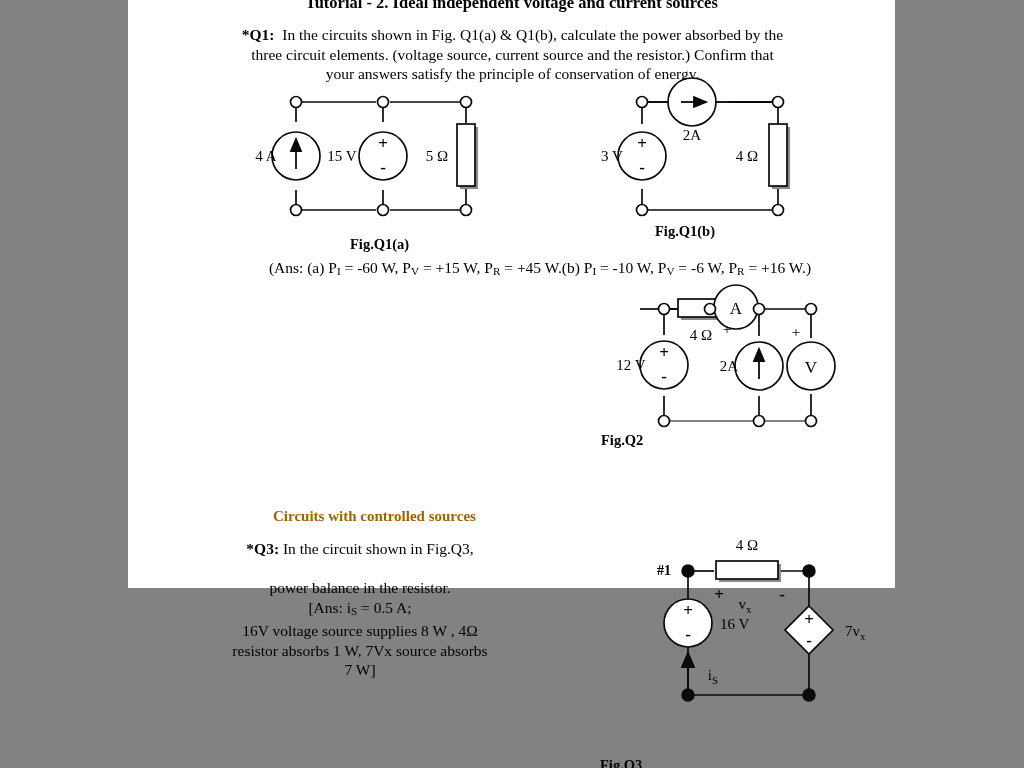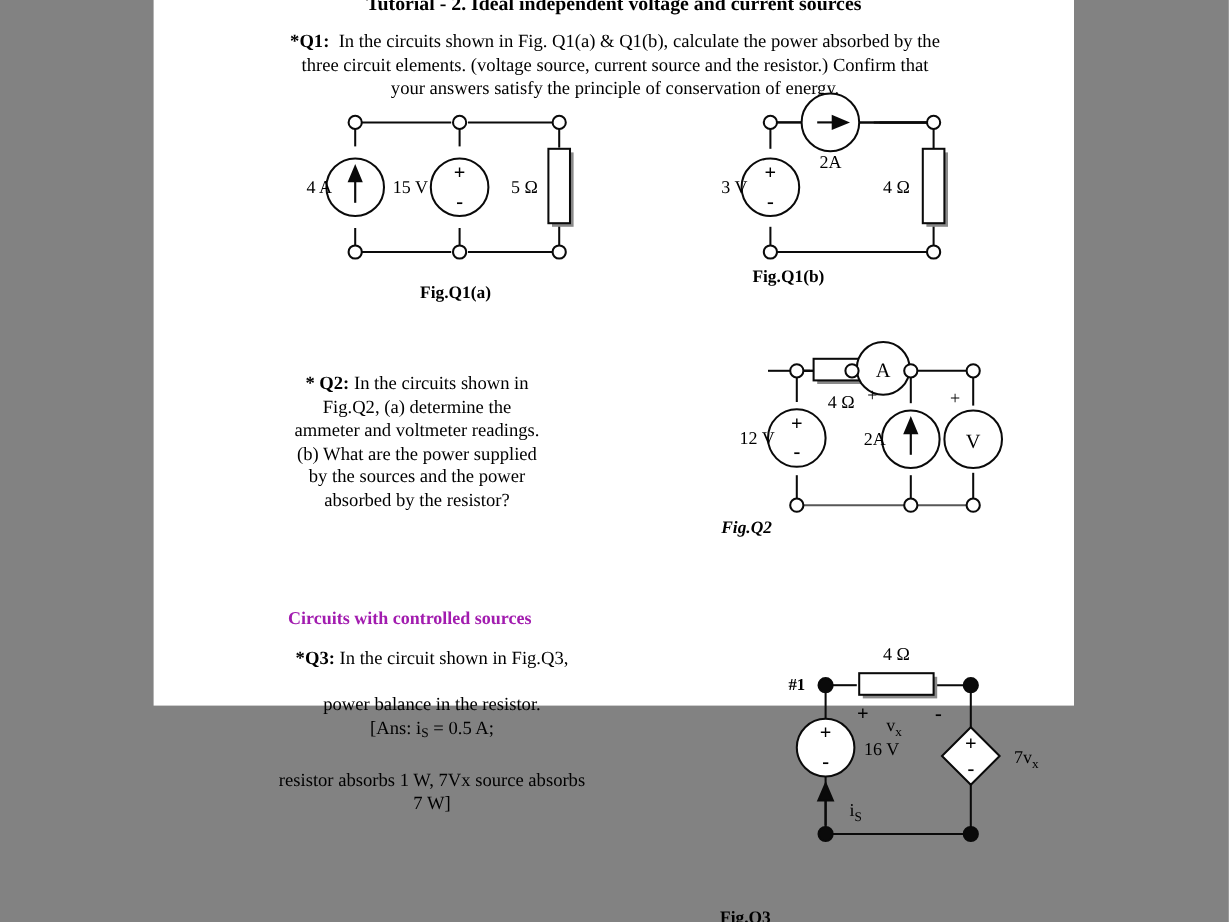--- a/index.html
+++ b/index.html
@@ -45,22 +45,23 @@
     position: absolute;
     font-weight: bold;
     font-size: 14.5px;
     color: #000;
     white-space: nowrap;
   }
   .sec-head {
     position: absolute;
     font-weight: bold;
     font-size: 15px;
-    color: #a21caf;
+    color: #a16207;
     white-space: nowrap;
+    margin-left: 33px;
   }
   svg { position: absolute; overflow: visible; }
   .wire { stroke: #0a0a0a; stroke-width: 1.7; fill: none; }
   .wire-gray { stroke: #575757; stroke-width: 1.7; fill: none; }
   .onode { fill: #ffffff; stroke: #0a0a0a; stroke-width: 1.7; }
   .fnode { fill: #0a0a0a; stroke: #0a0a0a; stroke-width: 1.5; }
   .circ { fill: #ffffff; stroke: #0a0a0a; stroke-width: 1.7; }
   .res { fill: #ffffff; stroke: #0a0a0a; stroke-width: 1.7; }
   .resshadow { fill: #8a8a8a; stroke: none; }
   .dia { fill: #ffffff; stroke: #0a0a0a; stroke-width: 1.7; }
@@ -176,27 +177,26 @@
 
     <circle class="onode" cx="94" cy="17" r="5.5"></circle>
     <circle class="onode" cx="230" cy="17" r="5.5"></circle>
     <circle class="onode" cx="94" cy="125" r="5.5"></circle>
     <circle class="onode" cx="230" cy="125" r="5.5"></circle>
 
     <text class="lbl" x="64" y="76" text-anchor="middle">3 V</text>
     <text class="lbl" x="144" y="55" text-anchor="middle">2A</text>
     <text class="lbl" x="199" y="76" text-anchor="middle">4 Ω</text>
   </svg>
-  <div class="figcap" style="left:499px; top:223px;">Fig.Q1(b)</div>
-
-
-  <div class="para" style="left:112px; top:310px; width:215px;">
-    <b>* Q2:</b>
-    <span>In the circuits shown in Fig.Q2, (a) determine the ammeter and voltmeter readings. (b) What are the power supplied by the sources and the power absorbed by the resistor?</span>
+  <div class="figcap" style="left:527px; top:223px;">Fig.Q1(b)</div>
+
+  <div class="para" style="left:112px; top:258px; width:600px; white-space:nowrap;">
+    <span>(Ans: (a) P</span><sub>I</sub><span> = -60 W, P</span><sub>V</sub><span> = +15 W, P</span><sub>R</sub><span> = +45 W.(b) P</span><sub>I</sub><span> = -10 W, P</span><sub>V</sub><span> = -6 W, P</span><sub>R</sub><span> = +16 W.)</span>
   </div>
+
 
 
   <svg style="left:395px; top:295px;" width="280" height="140" viewBox="0 0 280 140">
 
     <line class="wire" x1="141" y1="14" x2="161" y2="14"></line>
     <line class="wire" x1="169" y1="14" x2="176" y2="14"></line>
     <line class="wire" x1="176" y1="14" x2="182" y2="14"></line>
     <line class="wire" x1="205" y1="14" x2="236" y2="14"></line>
     <line class="wire" x1="236" y1="14" x2="283" y2="14"></line>
     <line class="wire" x1="141" y1="14" x2="152" y2="14"></line>
@@ -243,31 +243,31 @@
     <circle class="onode" cx="141" cy="126" r="5.5"></circle>
     <circle class="onode" cx="236" cy="126" r="5.5"></circle>
     <circle class="onode" cx="288" cy="126" r="5.5"></circle>
 
     <text class="lbl" x="108" y="75" text-anchor="middle">12 V</text>
     <text class="lbl" x="178" y="45" text-anchor="middle">4 Ω</text>
     <text class="lbl" x="204" y="39" text-anchor="middle">+</text>
     <text class="lbl" x="273" y="42" text-anchor="middle">+</text>
     <text class="lbl" x="206" y="76" text-anchor="middle">2A</text>
   </svg>
-  <div class="figcap" style="left:473px; top:432px;font-style:italic;">Fig.Q2</div>
+  <div class="figcap" style="left:473px; top:432px;">Fig.Q2</div>
 
   <div class="sec-head" style="left:112px; top:508px;">Circuits with controlled sources</div>
 
   <div class="para" style="left:101px; top:539px; width:262px;">
     <b>*Q3:</b>
     <span>In the circuit shown in Fig.Q3,</span><br>
     <br>
     <span>power balance in the resistor.</span><br>
     <span>[Ans: i<sub>S</sub> = 0.5 A;</span><br>
-    <br>
+    <span>16V voltage source supplies 8 W , 4Ω</span><br>
     <span>resistor absorbs 1 W, 7Vx source absorbs</span><br>
     <span>7 W]</span>
   </div>
 
   <svg style="left:395px; top:540px;" width="290" height="190" viewBox="0 0 290 190">
 
     <line class="wire" x1="165" y1="31" x2="191" y2="31"></line>
     <line class="wire" x1="248" y1="31" x2="286" y2="31"></line>
 
     <line class="wire" x1="165" y1="31" x2="165" y2="59"></line>

